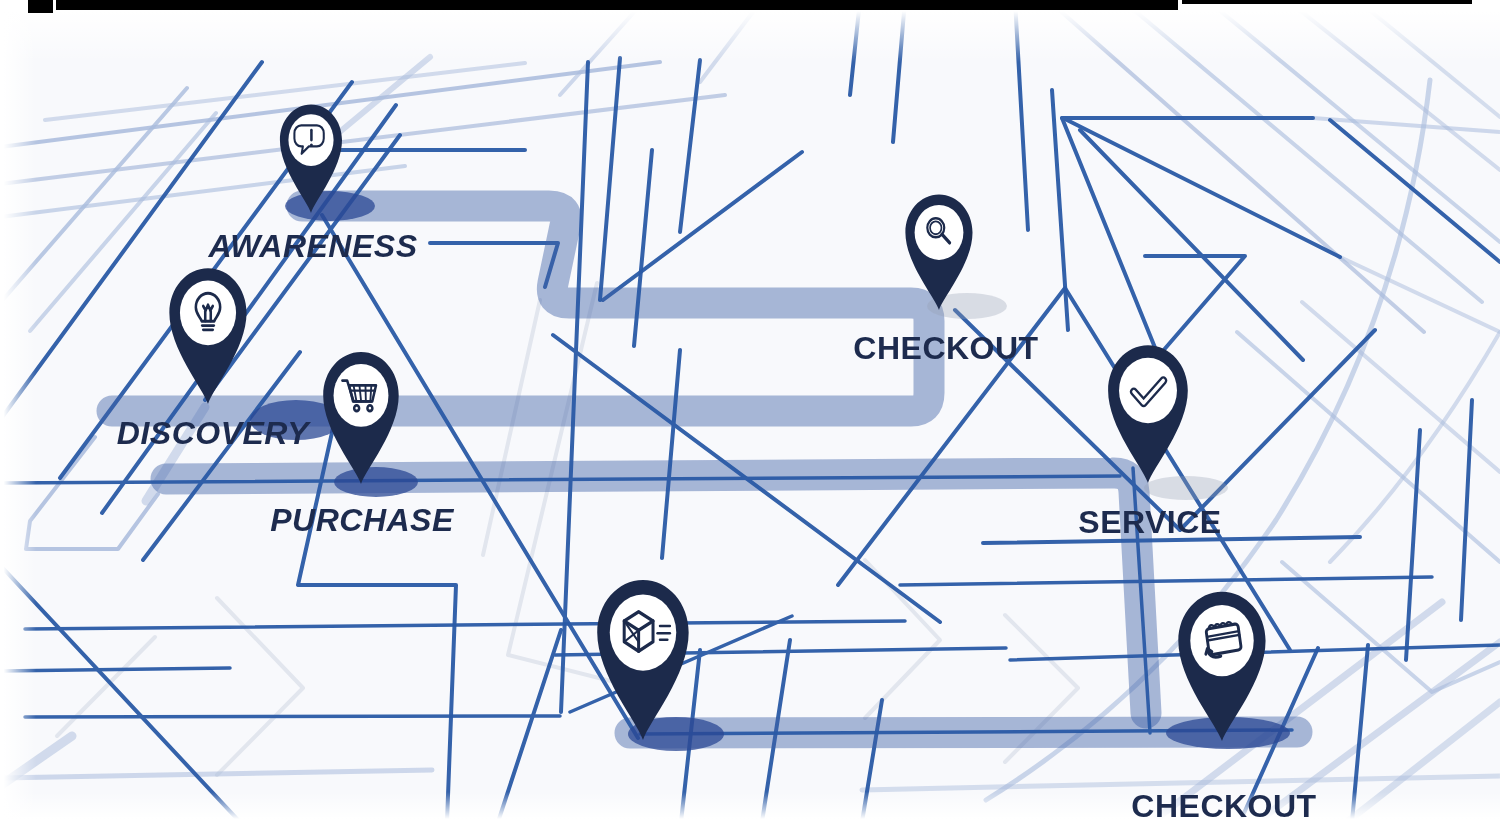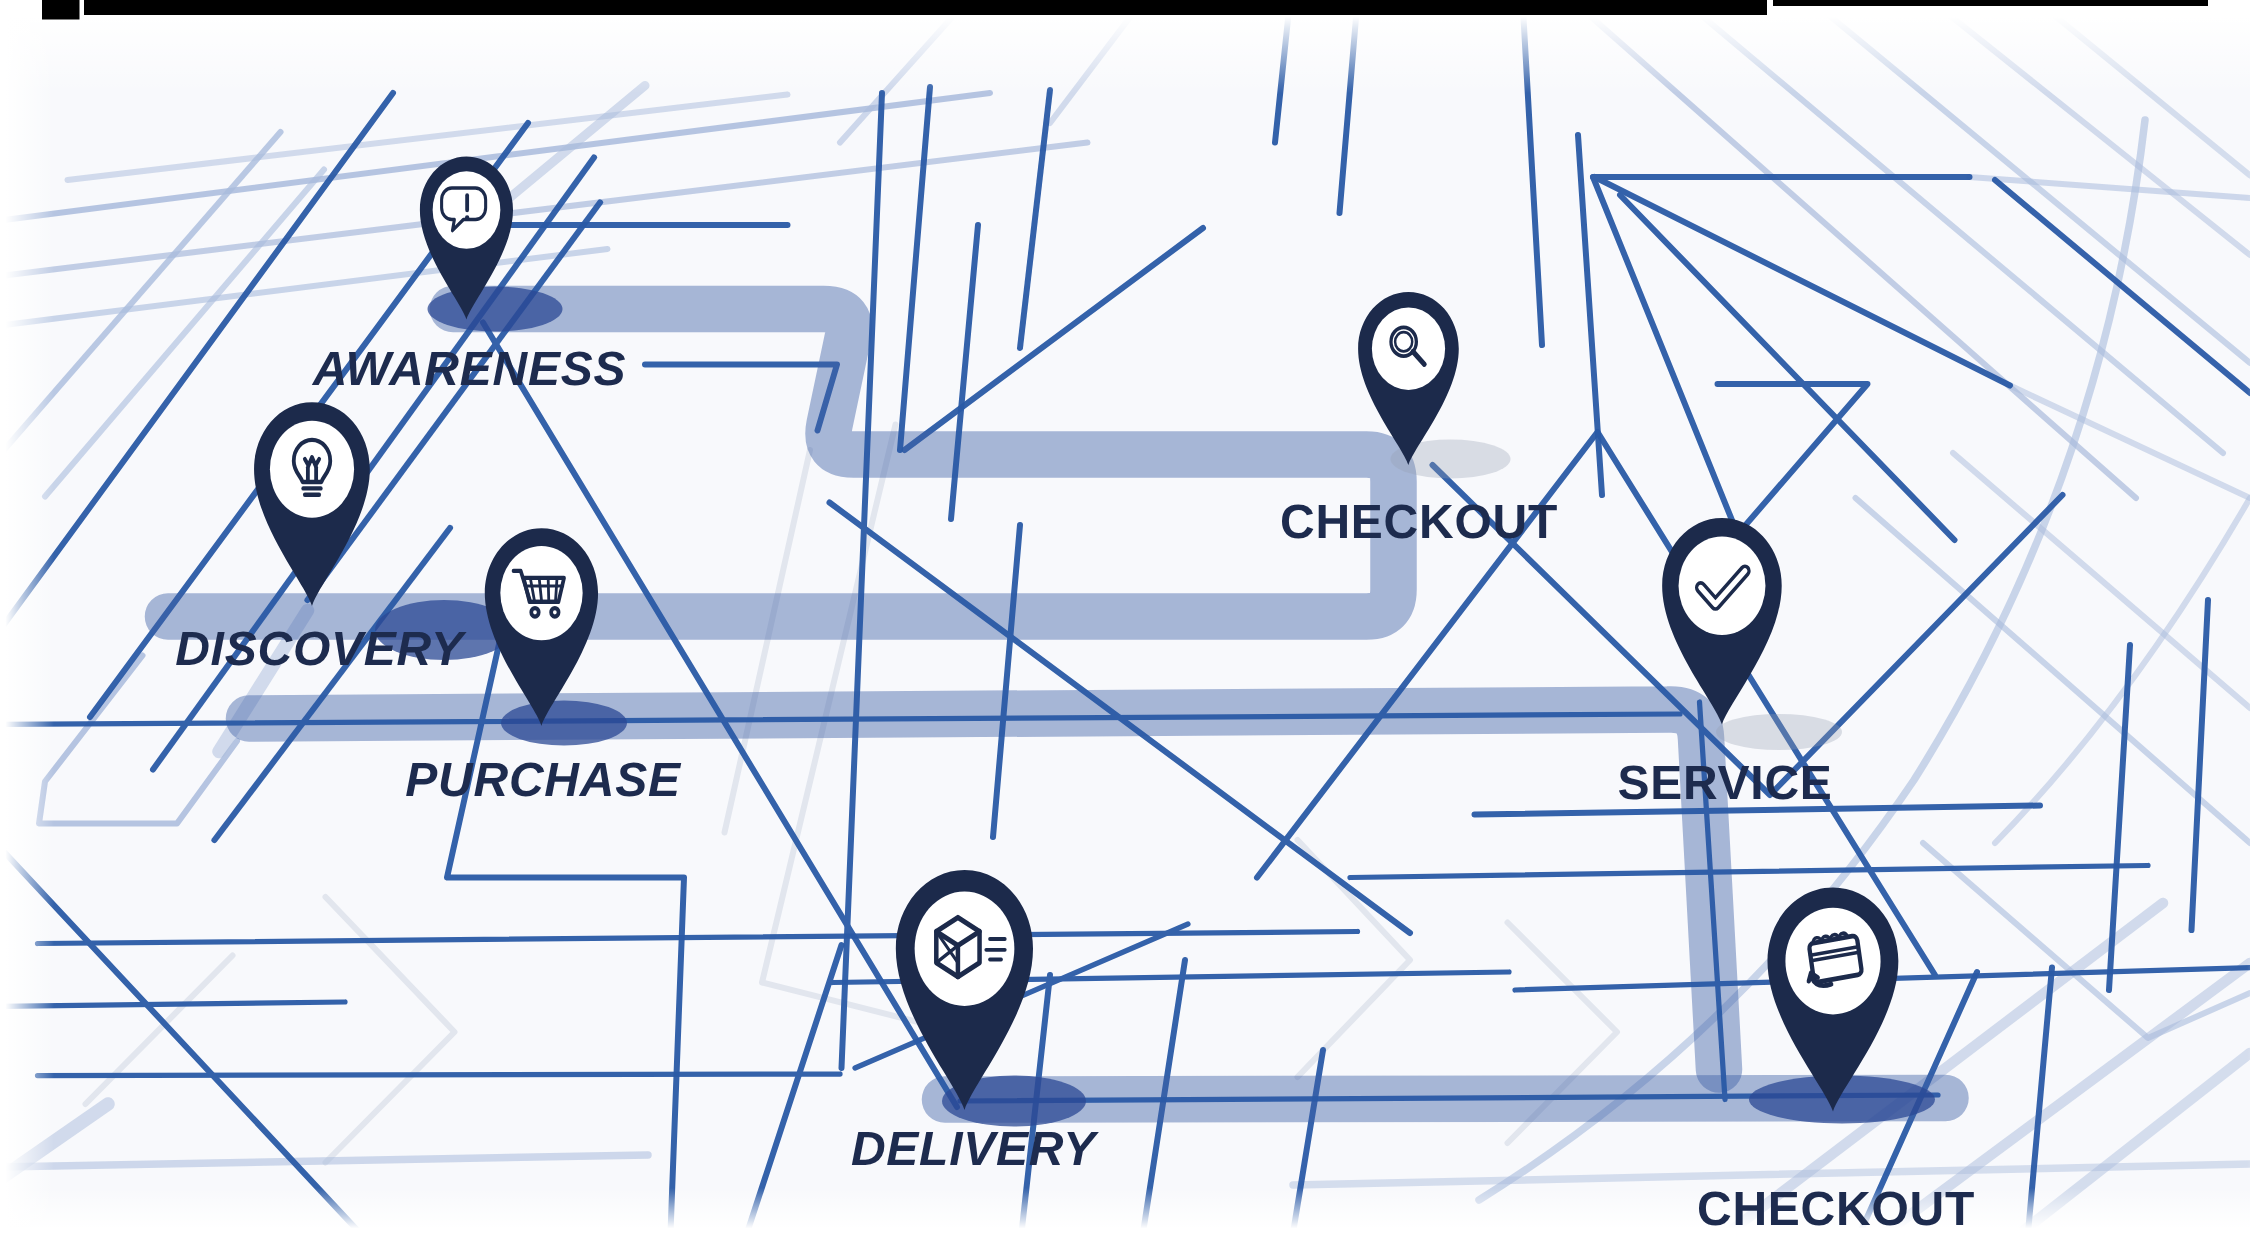--- a/index.html
+++ b/index.html
@@ -237,21 +237,20 @@
         </g>
       </g>
   </svg>
 
   <div id="labels">
       <div class="stage-label italic" style="left: 313px; top: 246px;">AWARENESS</div>
       <div class="stage-label italic" style="left: 362px; top: 520px;">PURCHASE</div>
       <div class="stage-label italic" style="left: 213px; top: 433px;">DISCOVERY</div>
       <div class="stage-label" style="left: 946px; top: 348px;">CHECKOUT</div>
       <div class="stage-label" style="left: 1150px; top: 504px; margin-top: 18px;">SERVICE</div>
-      <div class="stage-label italic" style="left: 649px; top: 766px;">DELIVERY</div>
       <div class="stage-label" style="left: 1224px; top: 806px;">CHECKOUT</div>
     </div>
   <div id="artifacts">
       <div class="artifact" style="left: 28px; top: 0px; width: 25px; height: 13px; background: rgb(0, 0, 0);"></div>
       <div class="artifact" style="left: 56px; top: 0px; width: 1122px; height: 10px; background: rgb(0, 0, 0);"></div>
       <div class="artifact" style="left: 1182px; top: 0px; width: 290px; height: 4px; background: rgb(0, 0, 0);"></div>
     </div>
 </div>
 
 </body></html>

